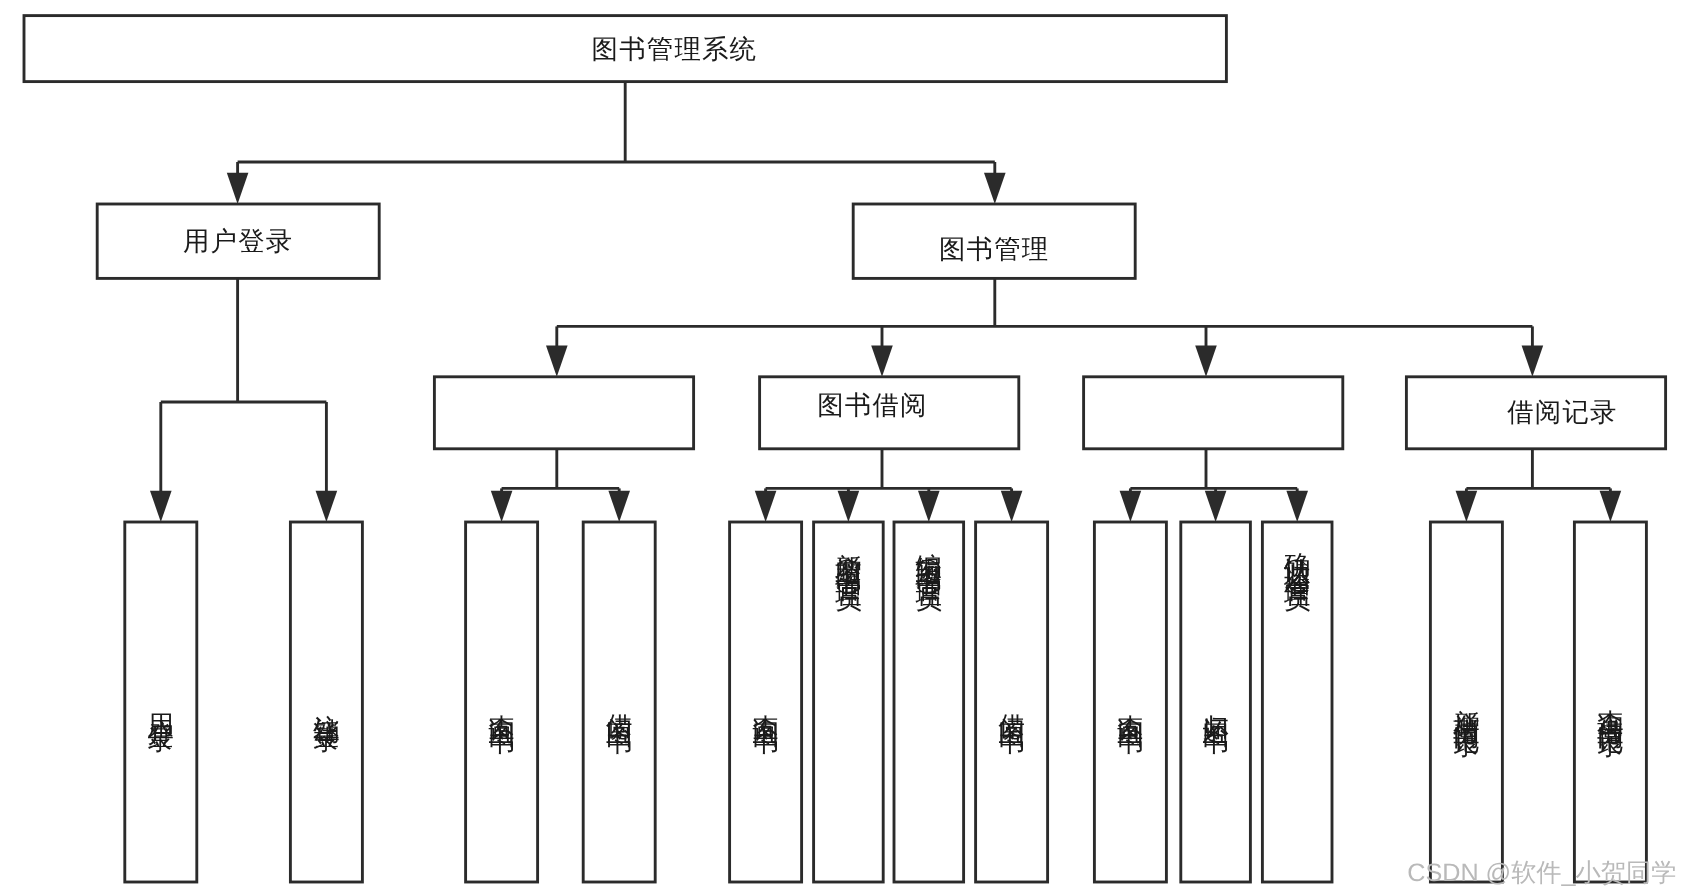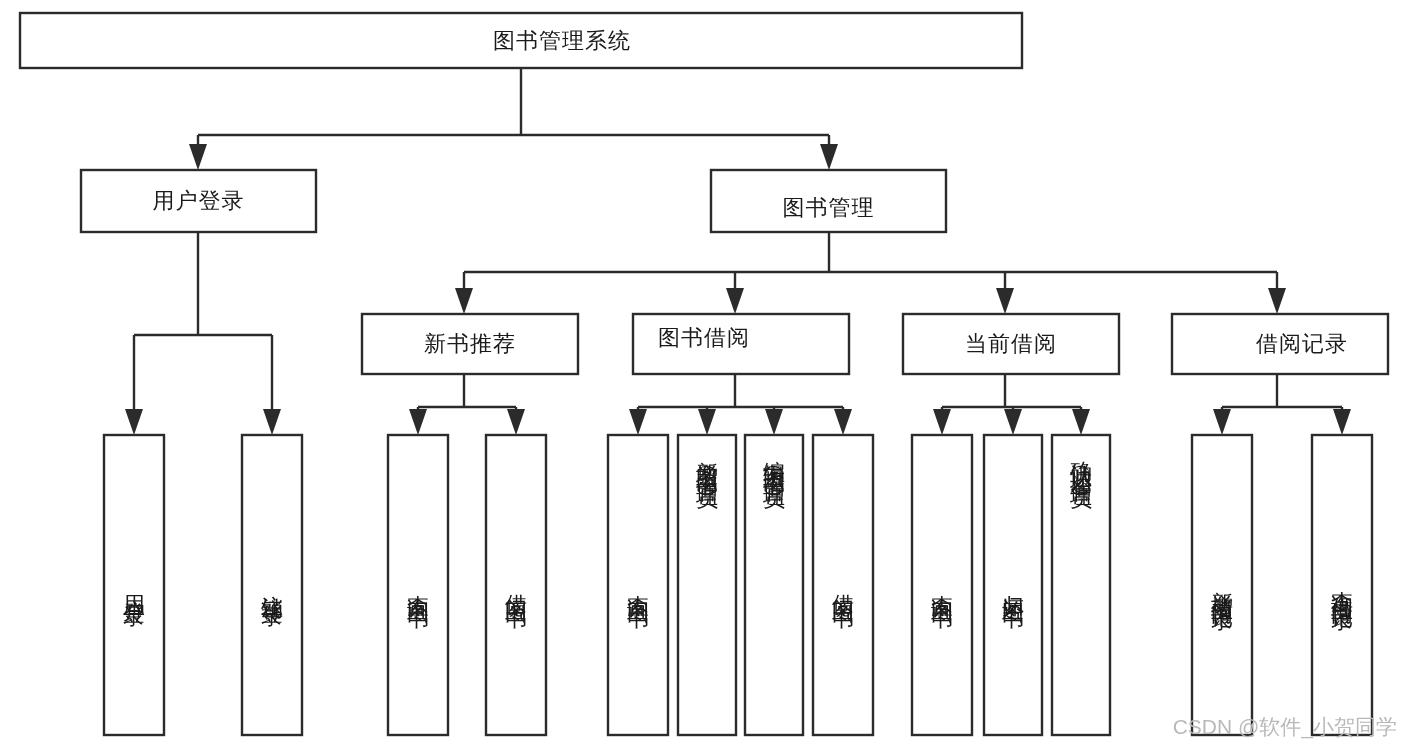--- a/index.html
+++ b/index.html
@@ -194,28 +194,22 @@
     <span class="htext">图书管理系统</span>
   </div>
 
   <div class="htext-wrap" style="left:81px; top:170px; width:235px; height:62px;">
     <span class="htext">用户登录</span>
   </div>
   <div class="htext-wrap" style="left:711px; top:170px; width:235px; height:76px;">
     <span class="htext">图书管理</span>
   </div>
 
-  <div class="htext-wrap" style="left:362px; top:314px; width:216px; height:60px;">
-    <span class="htext">新书推荐</span>
-  </div>
-  <div class="htext-wrap" style="left:596px; top:314px; width:216px; height:48px;">
+  <div class="htext-wrap" style="left:619px; top:314px; width:216px; height:48px;">
     <span class="htext">图书借阅</span>
-  </div>
-  <div class="htext-wrap" style="left:903px; top:314px; width:216px; height:60px;">
-    <span class="htext">当前借阅</span>
   </div>
   <div class="htext-wrap" style="left:1172px; top:314px; width:260px; height:60px;">
     <span class="htext">借阅记录</span>
   </div>
 
   <div class="vtext-wrap" style="left:104px; top:435px; width:60px; height:300px;">
     <span class="vtext">用户登录</span>
   </div>
   <div class="vtext-wrap" style="left:242px; top:435px; width:60px; height:300px;">
     <span class="vtext">注销登录</span>

